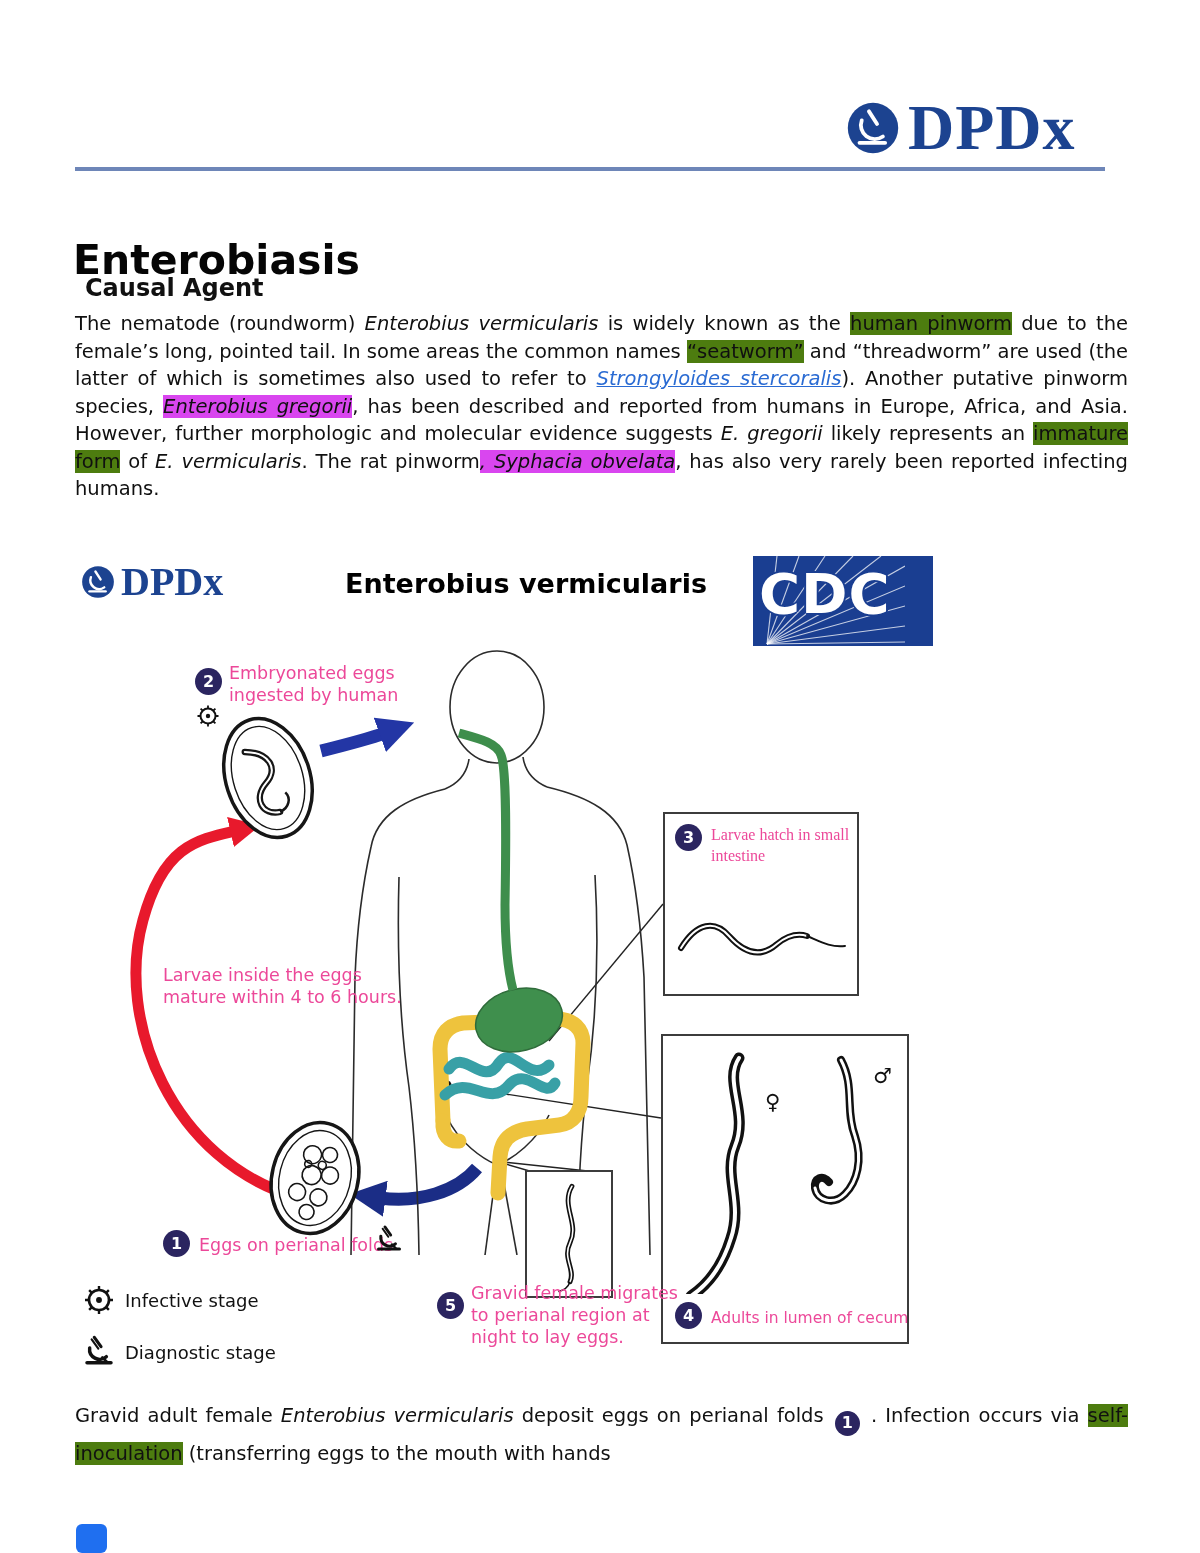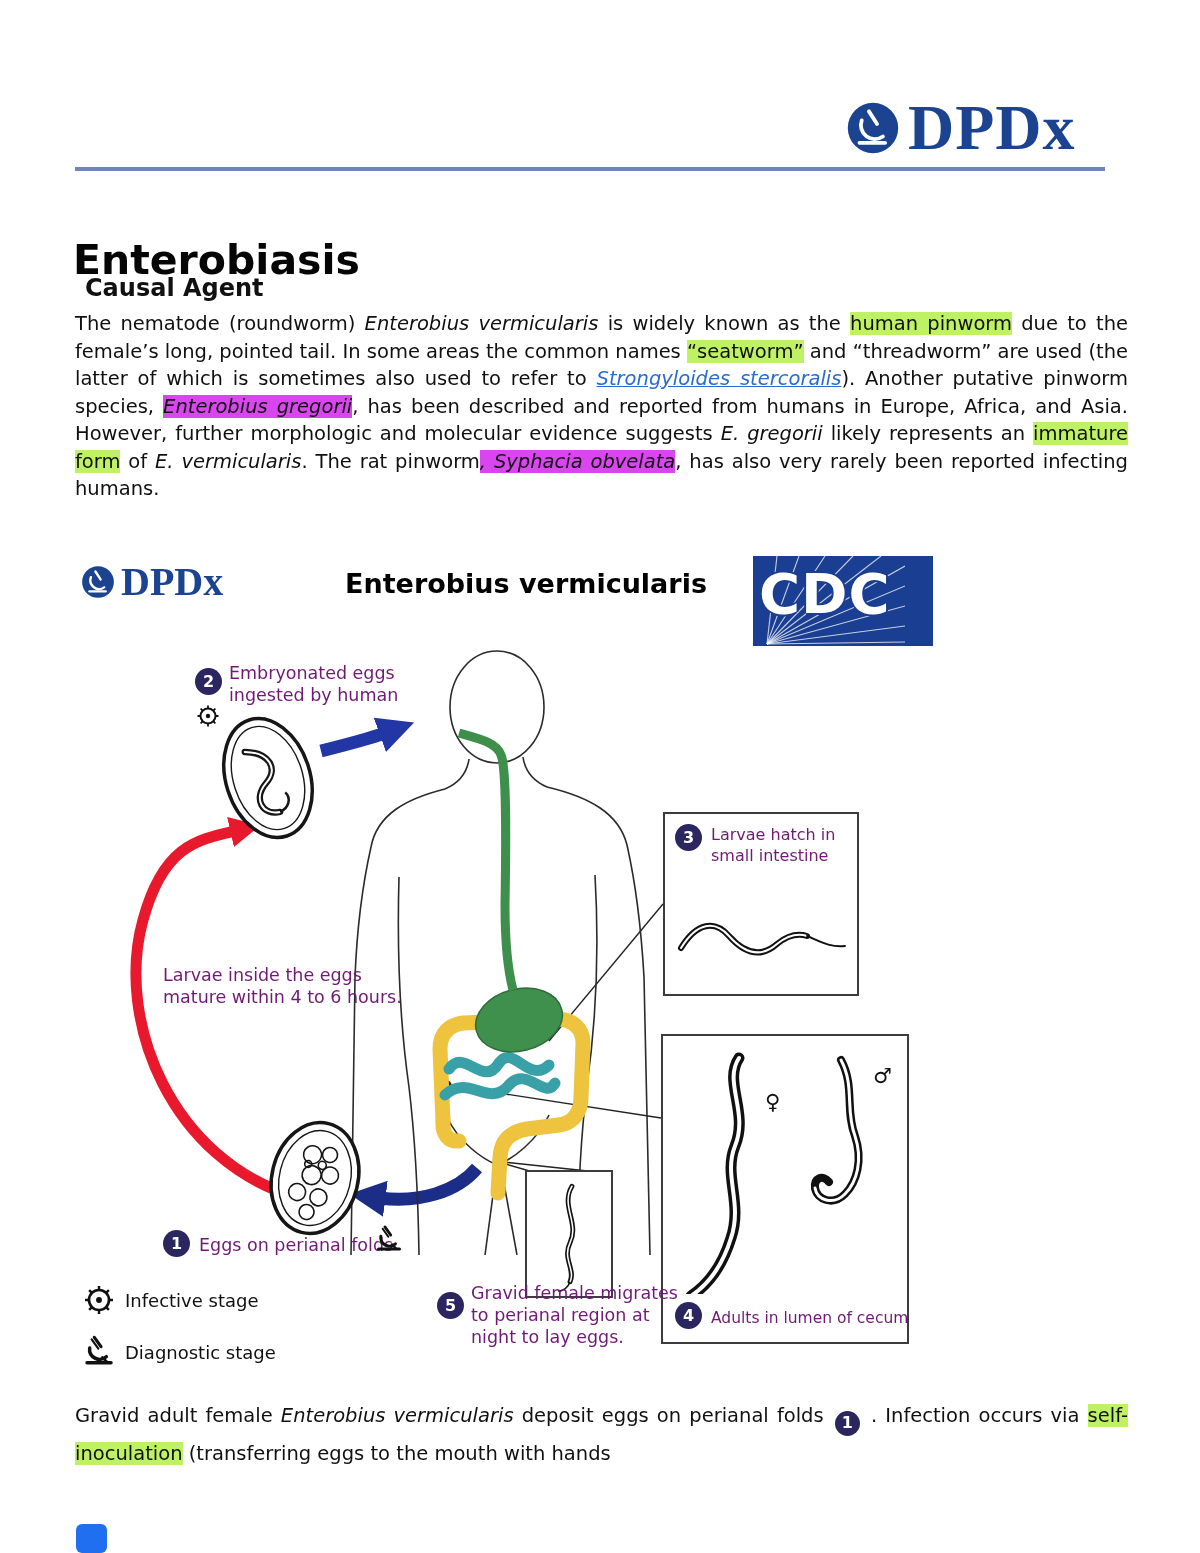--- a/index.html
+++ b/index.html
@@ -8,39 +8,39 @@
     width:1200px; height:1553px; position:relative; overflow:hidden;
     font-family:"DejaVu Sans","Liberation Sans",sans-serif; color:#111;
   }
   
   .hdr-logo { position:absolute; left:846px; top:96px; display:flex; align-items:center; gap:8px; }
   .hdr-logo-text { font-family:"Liberation Serif",serif; font-weight:700; font-size:64px; line-height:1; color:#1c4390; letter-spacing:1px; }
   .hdr-rule { position:absolute; left:75px; top:167px; width:1030px; height:4px; background:#6e86b8; }
   .page-title { position:absolute; left:73px; top:190px; font-size:41px; font-weight:700; color:#050505;margin-top:46px; }
   .section-heading { position:absolute; left:85px; top:274px; font-size:24px; font-weight:700; }
   .body-para { position:absolute; left:75px; top:310px; width:1053px; font-size:19.5px; line-height:27.5px; text-align:justify; color:#101010; }
-  .seg-highlight { background:#bef264; }
+  .seg-highlight { background:#4d7c0f; }
   .seg-italic { font-style:italic; }
   .seg-highlight-italic { background:#d946ef; font-style:italic; }
   .seg-link { color:#2a6bd3; font-style:italic; text-decoration:underline; cursor:pointer; }
   
   .diagram { position:absolute; left:75px; top:552px; width:1045px; height:842px; }
   .d-logo { position:absolute; left:6px; top:10px; display:flex; align-items:center; gap:6px; }
   .d-logo-text { font-family:"Liberation Serif",serif; font-weight:700; font-size:40px; line-height:1; color:#1c4390; }
   .d-title { position:absolute; left:270px; top:16px; font-size:27px; font-weight:700; color:#000; }
   .cdc { position:absolute; left:678px; top:4px; width:180px; height:90px; background:#1a3e91; overflow:hidden; }
   .cdc-rays { position:absolute; left:0; top:0; width:152px; height:90px; }
   .cdc-text { position:absolute; left:6px; top:10px; font-size:56px; font-weight:700; color:#fff; letter-spacing:1px; line-height:1;
               text-shadow:2px 0 0 #1a3e91,-2px 0 0 #1a3e91,0 2px 0 #1a3e91,0 -2px 0 #1a3e91; }
   .overlay { position:absolute; left:0; top:0; width:1045px; height:842px; pointer-events:none; }
   .body-svg { position:absolute; left:272px; top:93px; width:345px; height:610px; }
   .badge { position:absolute; width:27px; height:27px; border-radius:50%; background:#2b2560; color:#fff;
            font-size:16px; font-weight:700; display:flex; align-items:center; justify-content:center; }
   .badge-inline { position:static; display:inline-flex; width:25px; height:25px; vertical-align:-6px; margin:0 3px; }
-  .d-label { position:absolute; font-size:17.5px; line-height:22px; color:#701a75; }
+  .d-label { position:absolute; font-size:17.5px; line-height:22px; color:#ec4899; }
   .box { position:absolute; background:#fff; border:2px solid #3c3c3c; }
   .legend-label { position:absolute; font-size:18px; white-space:nowrap; }
   .abs { position:absolute; }
   
   .footer-para { position:absolute; left:75px; top:1398px; width:1053px; font-size:19.5px; line-height:36px; text-align:justify; }
   .widget { position:absolute; left:76px; top:1524px; width:31px; height:29px; background:#1f6ff0; border-radius:6px; }
 </style>
 </head>
 <body>
 
@@ -159,21 +159,21 @@
       <path d="M33 34 C56 42 60 60 44 70 C26 81 30 100 48 102" fill="none" stroke="#161616" stroke-width="6.5" stroke-linecap="round"></path>
       <path d="M33 34 C56 42 60 60 44 70 C26 81 30 100 48 102" fill="none" stroke="#fff" stroke-width="2" stroke-linecap="round"></path>
       <path d="M48 102 C58 101 63 92 59 85" fill="none" stroke="#161616" stroke-width="2.5"></path>
     </svg>
   </div>
 
   <div class="d-label" style="left:88px;top:412px;width:260px;">Larvae inside the eggs mature within 4 to 6 hours.</div>
 
   <div class="box" style="left:588px;top:260px;width:196px;height:184px;">
     <div class="badge" style="left:10px;top:10px;">3</div>
-    <div class="d-label" style="left:46px;top:10px;width:146px;font-size:16px;line-height:21px;">Larvae hatch in small intestine</div>
+    <div class="d-label" style="left:46px;top:10px;width:146px;font-size:16px;line-height:21px;font-family:Liberation Serif, serif;">Larvae hatch in small intestine</div>
     <svg class="abs" style="left:6px;top:72px;" width="182" height="104" viewBox="0 0 182 104">
       <path d="M10 62 C26 36 44 34 58 50 C74 68 90 72 106 58 C116 50 126 47 136 50" fill="none" stroke="#111" stroke-width="6" stroke-linecap="round"></path>
       <path d="M10 62 C26 36 44 34 58 50 C74 68 90 72 106 58 C116 50 126 47 136 50" fill="none" stroke="#fff" stroke-width="2" stroke-linecap="round"></path>
       <path d="M136 50 C148 55 160 62 174 60" fill="none" stroke="#111" stroke-width="2" stroke-linecap="round"></path>
     </svg>
   </div>
 
   <div class="box" style="left:586px;top:482px;width:248px;height:310px;">
     <svg class="abs" style="left:2px;top:6px;" width="242" height="252" viewBox="0 0 242 252">
       <path d="M74 16 C58 40 84 70 70 104 C58 134 78 160 66 196 C58 222 44 242 26 254" fill="none" stroke="#111" stroke-width="11" stroke-linecap="round"></path>

